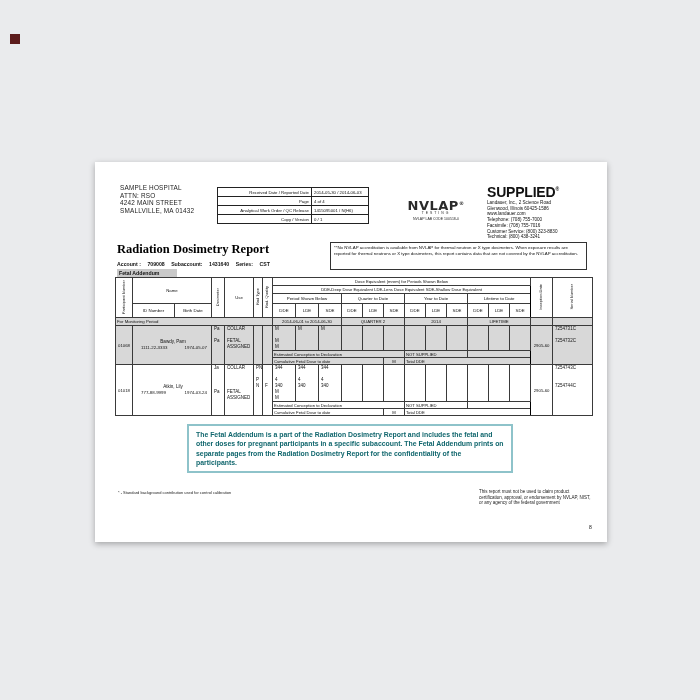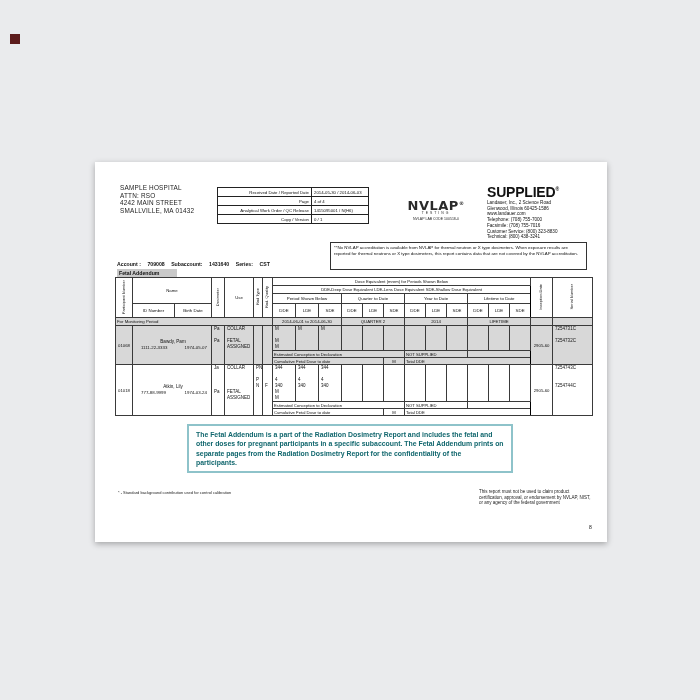--- a/index.html
+++ b/index.html
@@ -100,20 +100,21 @@
       <div>www.landauer.com</div>
       <div>Telephone: (708) 755-7000</div>
       <div>Facsimile: (708) 755-7016</div>
       <div>Customer Service: (800) 323-8830</div>
       <div>Technical: (800) 438-3241</div>
     </div>
   </div>
 
   <div class="nvlap-note">**No NVLAP accreditation is available from NVLAP for thermal neutron or X type dosimeters. When exposure results are reported for thermal neutrons or X type dosimeters, this report contains data that are not covered by the NVLAP accreditation.</div>
 
+  <div class="title">Radiation Dosimetry Report</div>
   <div class="acct">
     <span>Account :</span>
     <span>709008</span>
     <span>Subaccount:</span>
     <span>1431640</span>
     <span>Series:</span>
     <span>CST</span>
   </div>
   <div class="section-label">Fetal Addendum</div>
 

